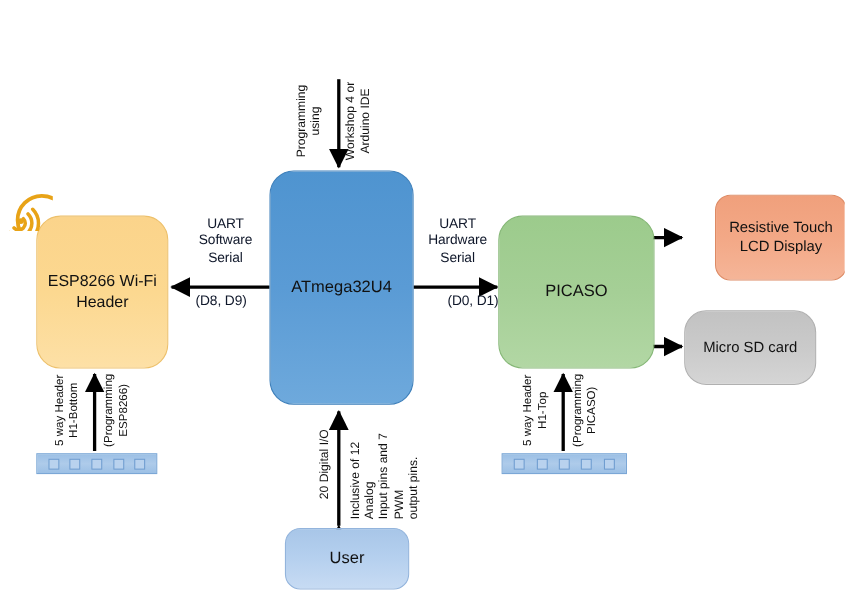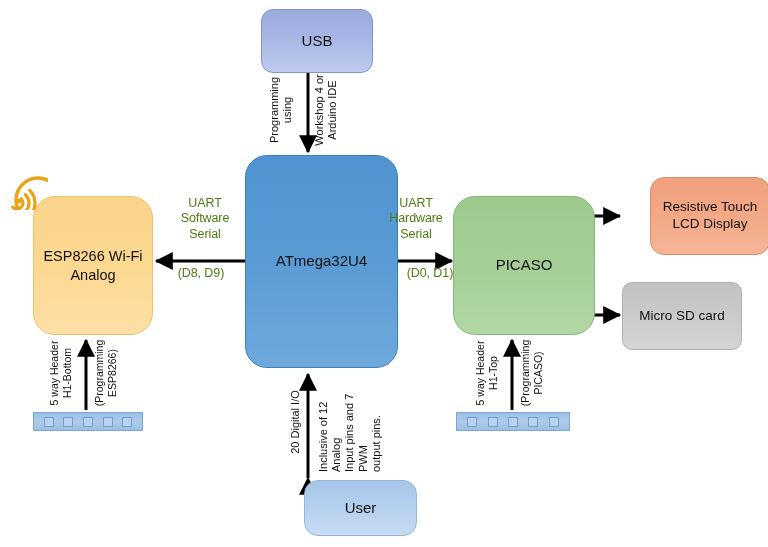--- a/index.html
+++ b/index.html
@@ -62,21 +62,21 @@
     border-radius: 22px;
   }
   .n-lcd {
     background: linear-gradient(180deg, #f0a07c 0%, #f3a886 50%, #f5b598 100%);
     border: 1px solid #dd8a64;
     border-radius: 14px;
   }
   .n-sd {
     background: linear-gradient(180deg, #c2c2c2 0%, #cacaca 50%, #d5d5d5 100%);
     border: 1px solid #b0b0b0;
-    border-radius: 10px;
+    border-radius: 20px;
   }
 
   
   .header-strip {
     position: absolute;
     box-sizing: border-box;
     background: linear-gradient(180deg, #9cc0e5 0%, #aecbea 50%, #9cc0e5 100%);
     border: 1px solid #7ba7d6;
     display: flex;
     align-items: center;
@@ -87,21 +87,21 @@
     width: 10px;
     height: 10px;
     box-sizing: border-box;
     border: 1px solid #6f9dd0;
     background: #b9d2ee;
   }
 
   
   .edge-label {
     position: absolute;
-    color: #4d7c0f;
+    color: #0f172a;
     text-align: center;
     line-height: 1.22;
     white-space: pre-line;
     letter-spacing: -0.1px;
   }
   .vlabel {
     position: absolute;
     color: #111111;
     line-height: 1.2;
     white-space: pre-line;
@@ -150,31 +150,28 @@
 
     <line x1="571" y1="315" x2="620" y2="315" stroke="#000000" stroke-width="3" marker-end="url(#ah)"></line>
 
     <line x1="308" y1="478" x2="308" y2="374" stroke="#000000" stroke-width="3" marker-end="url(#ah)" marker-start="url(#ah2)"></line>
 
     <line x1="86" y1="410" x2="86" y2="340" stroke="#000000" stroke-width="3" marker-end="url(#ah)"></line>
 
     <line x1="512" y1="410" x2="512" y2="340" stroke="#000000" stroke-width="3" marker-end="url(#ah)"></line>
   </svg>
 
-  <div class="node n-usb" style="left:261px; top:9px; width:112px; height:64px; font-size:15px;">
-    <span class="label">USB</span>
-  </div>
-
-  <div class="node n-mcu" style="left:245px; top:155px; width:153px; height:213px; font-size:15px;">
+
+  <div class="node n-mcu" style="left:245px; top:155px; width:131px; height:213px; font-size:15px;">
     <span class="label">ATmega32U4</span>
   </div>
 
   <div class="node n-esp" style="left:33px; top:196px; width:120px; height:139px; font-size:14.5px;">
     <span class="label">ESP8266 Wi-Fi
-Analog</span>
+Header</span>
   </div>
 
   <div class="wifi-icon" style="left:8px; top:170px; width:40px; height:40px;">
     <svg width="40" height="40" viewBox="0 0 40 40">
       <g transform="rotate(-45 30 30)" fill="none" stroke="#e8a317" stroke-width="3.4" stroke-linecap="round">
         <path d="M30 30 m-22 0 a22 22 0 0 1 44 0" transform="translate(0,0)"></path>
       </g>
       <g transform="rotate(45 9 33)" stroke="#e8a317" fill="none" stroke-width="3.2" stroke-linecap="round">
         <path d="M9 33 m0 -6 a6 6 0 0 1 0 12"></path>
         <path d="M9 33 m0 -12 a12 12 0 0 1 0 24"></path>
@@ -190,21 +187,21 @@
 
   <div class="node n-lcd" style="left:650px; top:177px; width:120px; height:78px; font-size:13.5px;">
     <span class="label">Resistive Touch
 LCD Display</span>
   </div>
 
   <div class="node n-sd" style="left:622px; top:282px; width:120px; height:68px; font-size:13.5px;">
     <span class="label">Micro SD card</span>
   </div>
 
-  <div class="node n-user" style="left:259px; top:480px; width:113px; height:56px; font-size:15px;margin-left:45px;">
+  <div class="node n-user" style="left:259px; top:480px; width:113px; height:56px; font-size:15px;">
     <span class="label">User</span>
   </div>
 
   <div class="header-strip" style="left:33px; top:412px; width:110px; height:19px;">
     <span class="pin"></span>
     <span class="pin"></span>
     <span class="pin"></span>
     <span class="pin"></span>
     <span class="pin"></span>
   </div>

